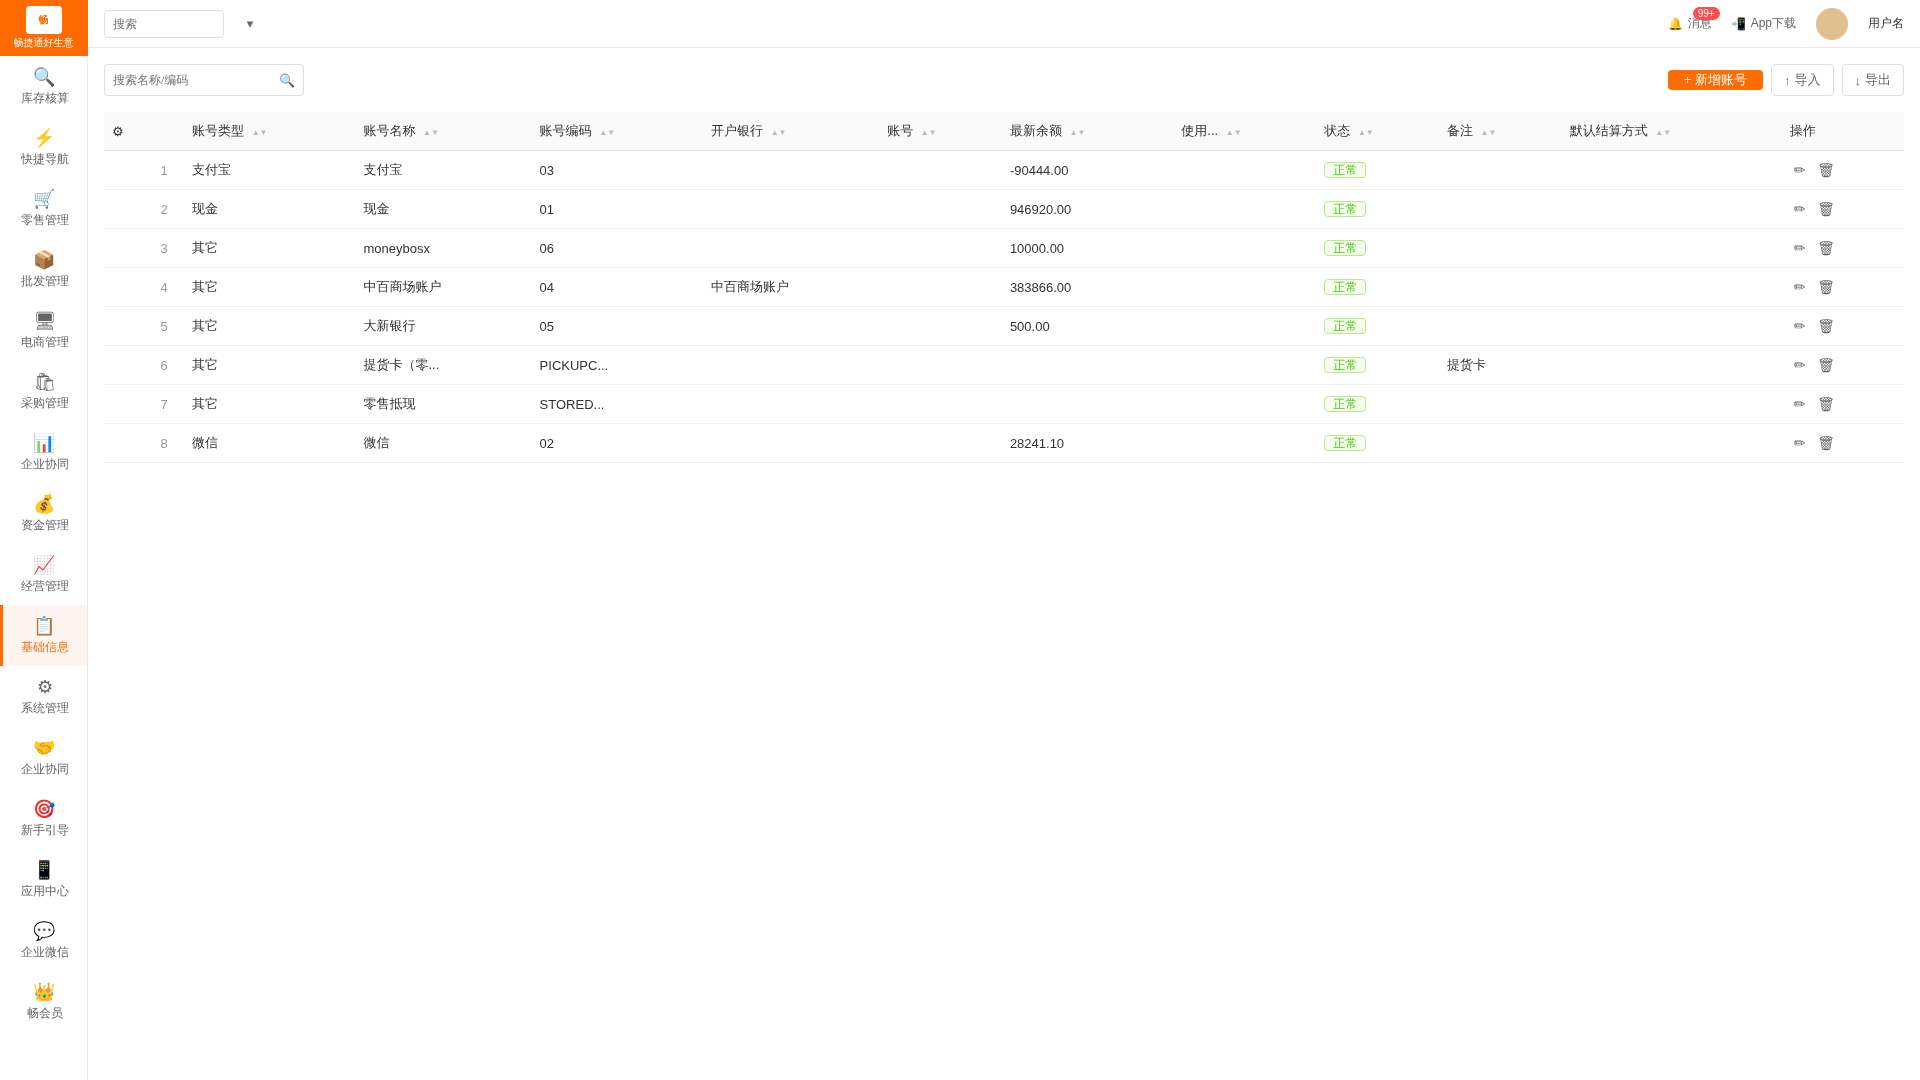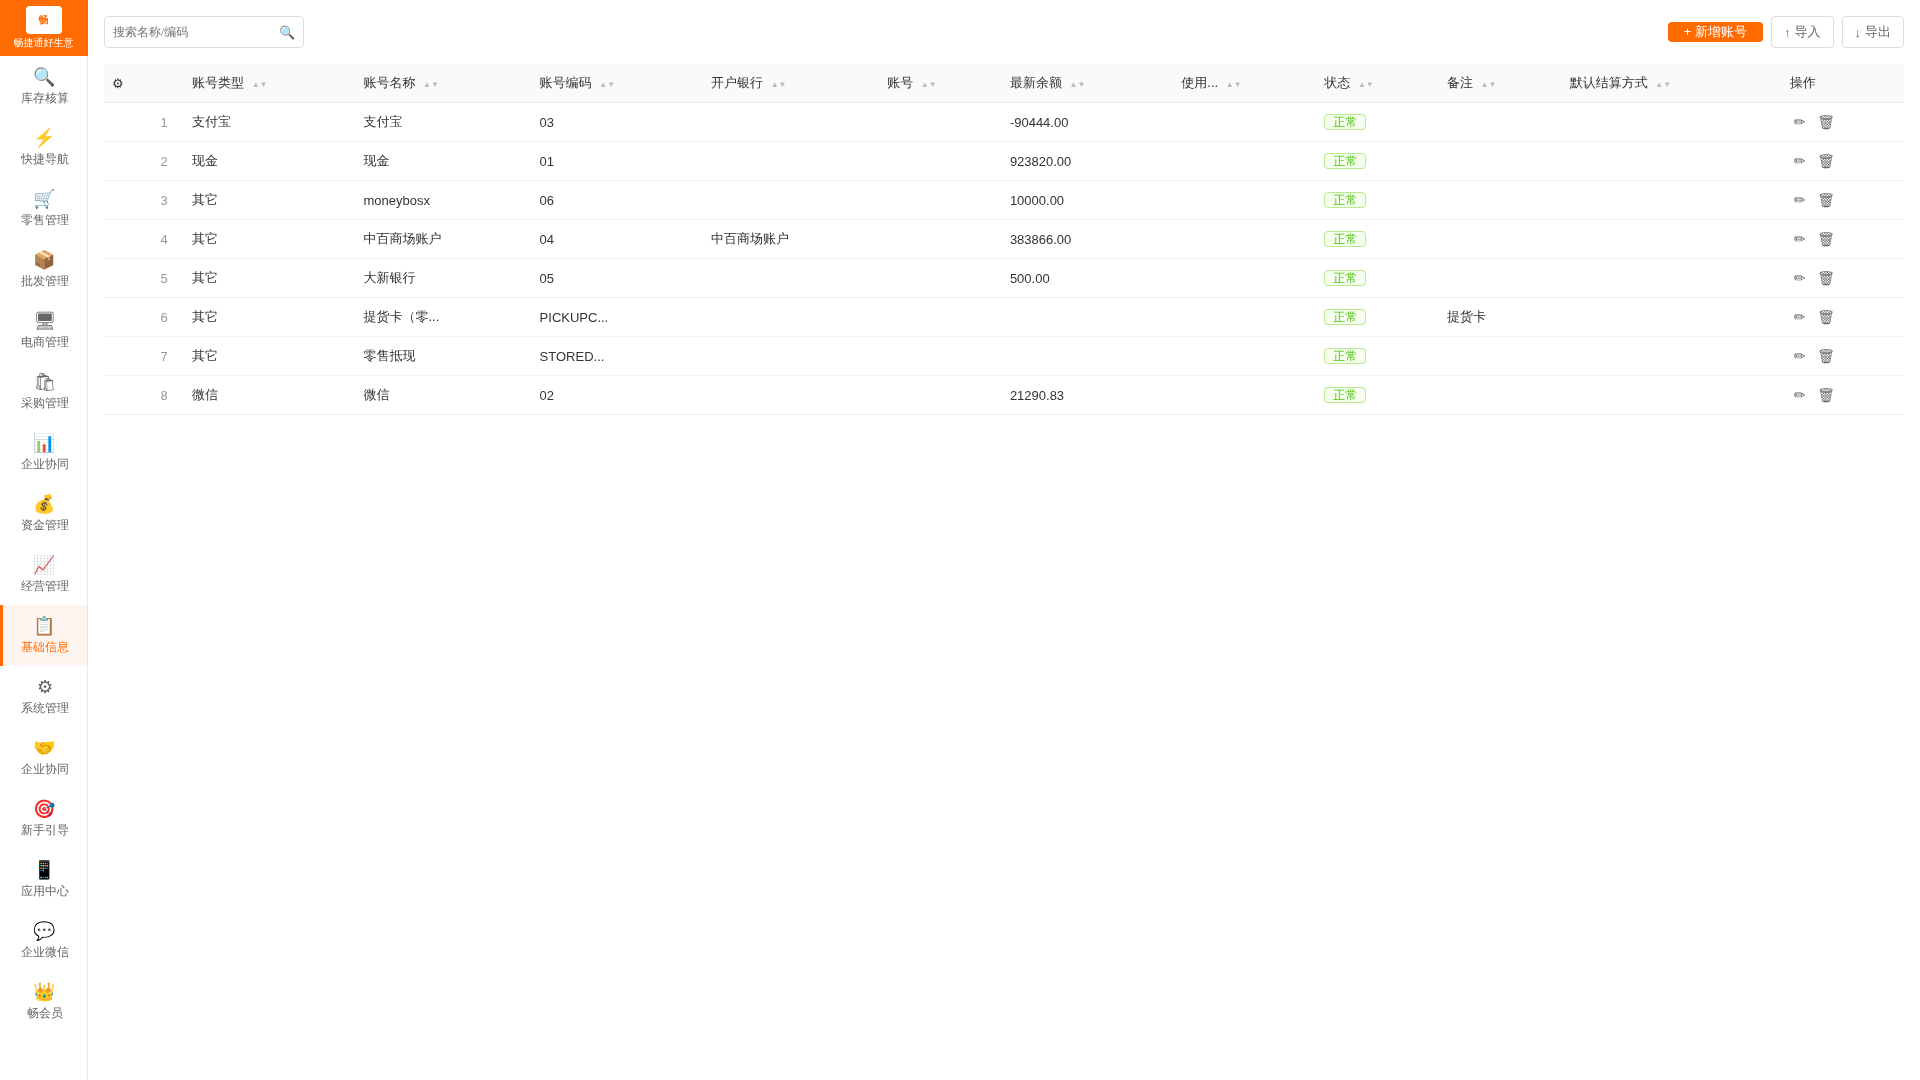--- a/index.html
+++ b/index.html
@@ -418,20 +418,39 @@
     </div>
     <div class="sidebar-item">
       <span class="icon">👑</span>
       <span>畅会员</span>
     </div>
   </div>
 </div>
 
 <div class="main">
 
+  <div class="top-header">
+    <div class="top-header-left">
+      <input type="text" class="search-box-top" placeholder="搜索" style="">
+      <div class="dropdown-btn">▾</div>
+    </div>
+    <div class="top-header-right">
+      <div class="notification-btn">
+        <span>🔔</span>
+        <span>消息</span>
+        <span class="badge">99+</span>
+      </div>
+      <div class="app-download">
+        <span>📲</span>
+        <span>App下载</span>
+      </div>
+      <div class="avatar" style="background:#e0c090;"></div>
+      <div style="color:#333;font-size:12px;">用户名</div>
+    </div>
+  </div>
 
 
   <div class="content-area">
 
     <div class="toolbar">
       <div class="search-wrap">
         <input class="search-input" type="text" placeholder="搜索名称/编码" style="">
         <span class="search-icon-btn">🔍</span>
       </div>
       <div class="toolbar-right">
@@ -487,21 +506,21 @@
     </td>
   </tr>
           <tr>
     <td class="gear-col"></td>
     <td class="row-num">2</td>
     <td>现金</td>
     <td>现金</td>
     <td>01</td>
     <td></td>
     <td></td>
-    <td>923820.00</td>
+    <td>946920.00</td>
     <td></td>
     <td><span class="status-badge">正常</span></td>
     <td></td>
     <td></td>
     <td>
       <span class="action-btn" title="编辑">✏</span>
       <span class="action-btn" title="删除">🗑</span>
     </td>
   </tr>
           <tr>
@@ -595,21 +614,21 @@
     </td>
   </tr>
           <tr>
     <td class="gear-col"></td>
     <td class="row-num">8</td>
     <td>微信</td>
     <td>微信</td>
     <td>02</td>
     <td></td>
     <td></td>
-    <td>21290.83</td>
+    <td>28241.10</td>
     <td></td>
     <td><span class="status-badge">正常</span></td>
     <td></td>
     <td></td>
     <td>
       <span class="action-btn" title="编辑">✏</span>
       <span class="action-btn" title="删除">🗑</span>
     </td>
   </tr>
         </tbody>

